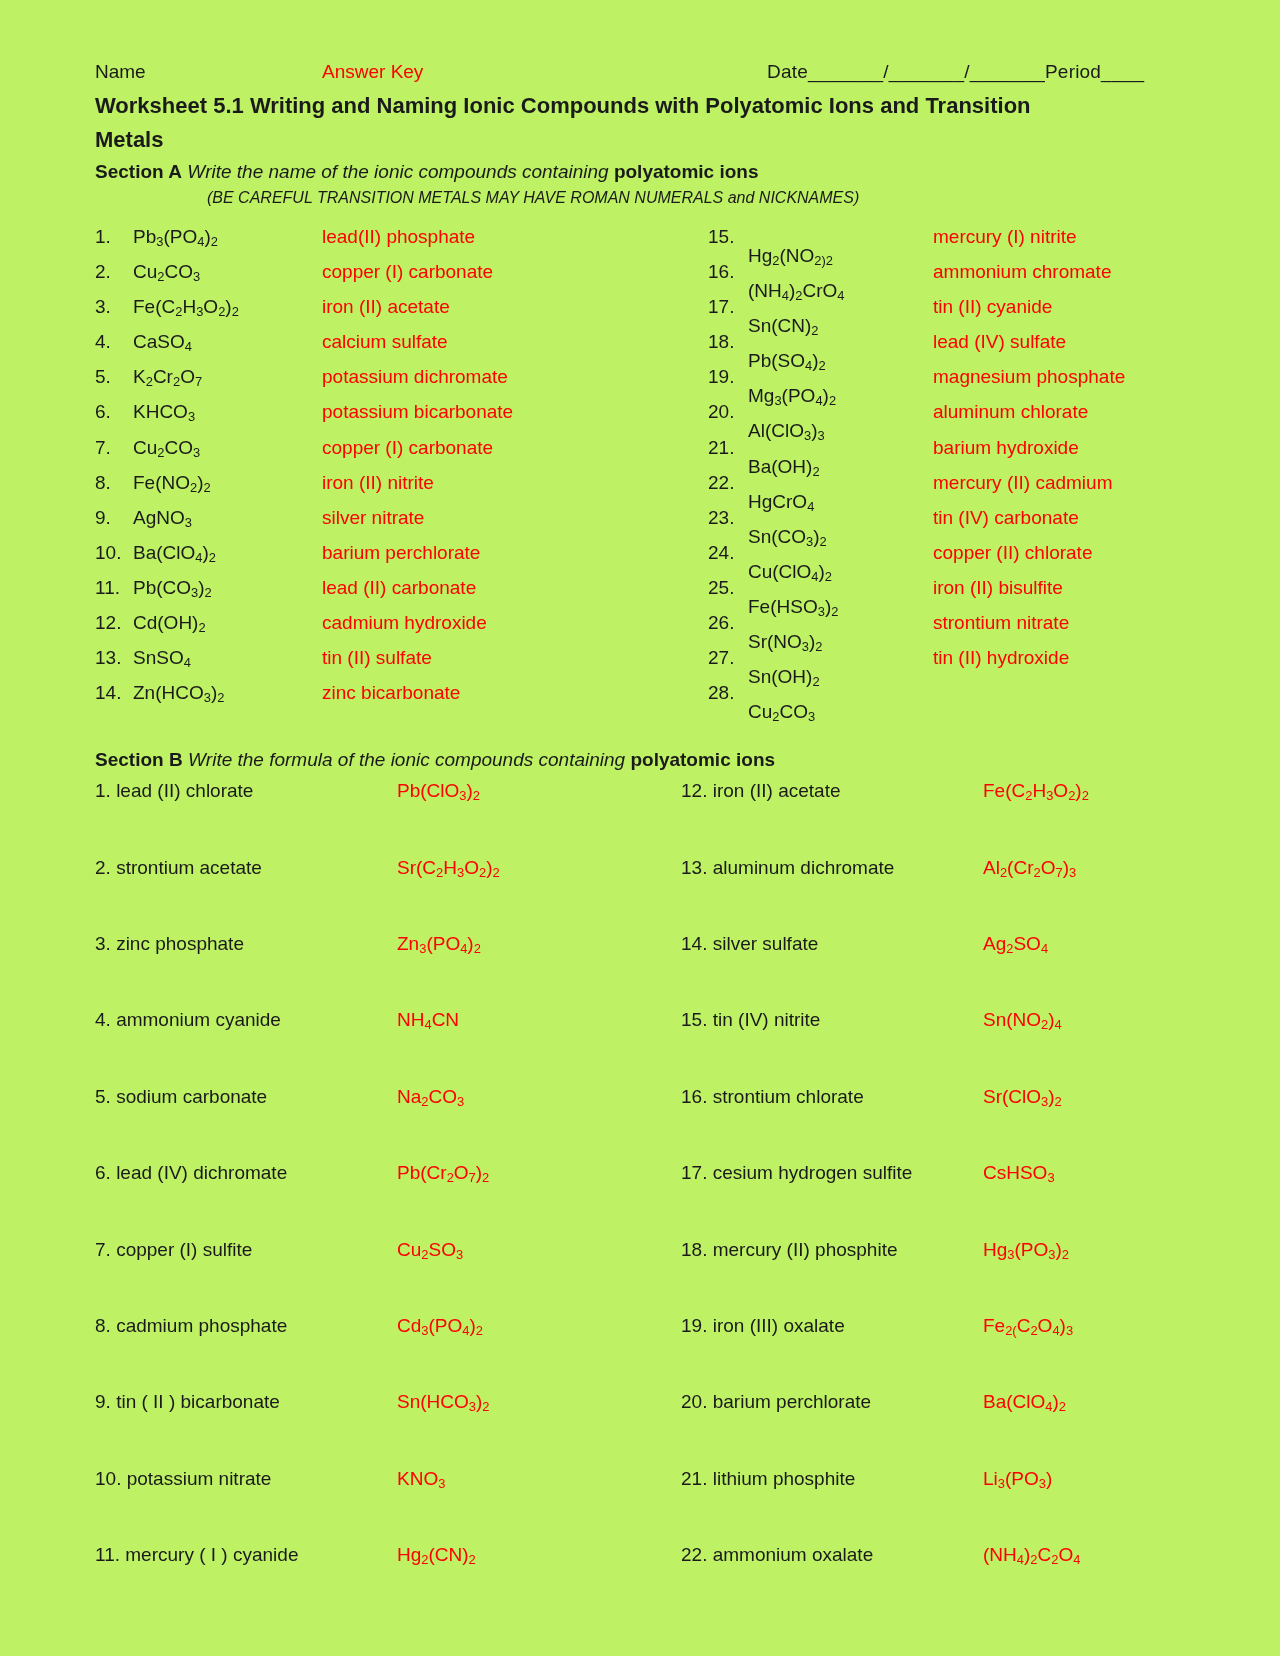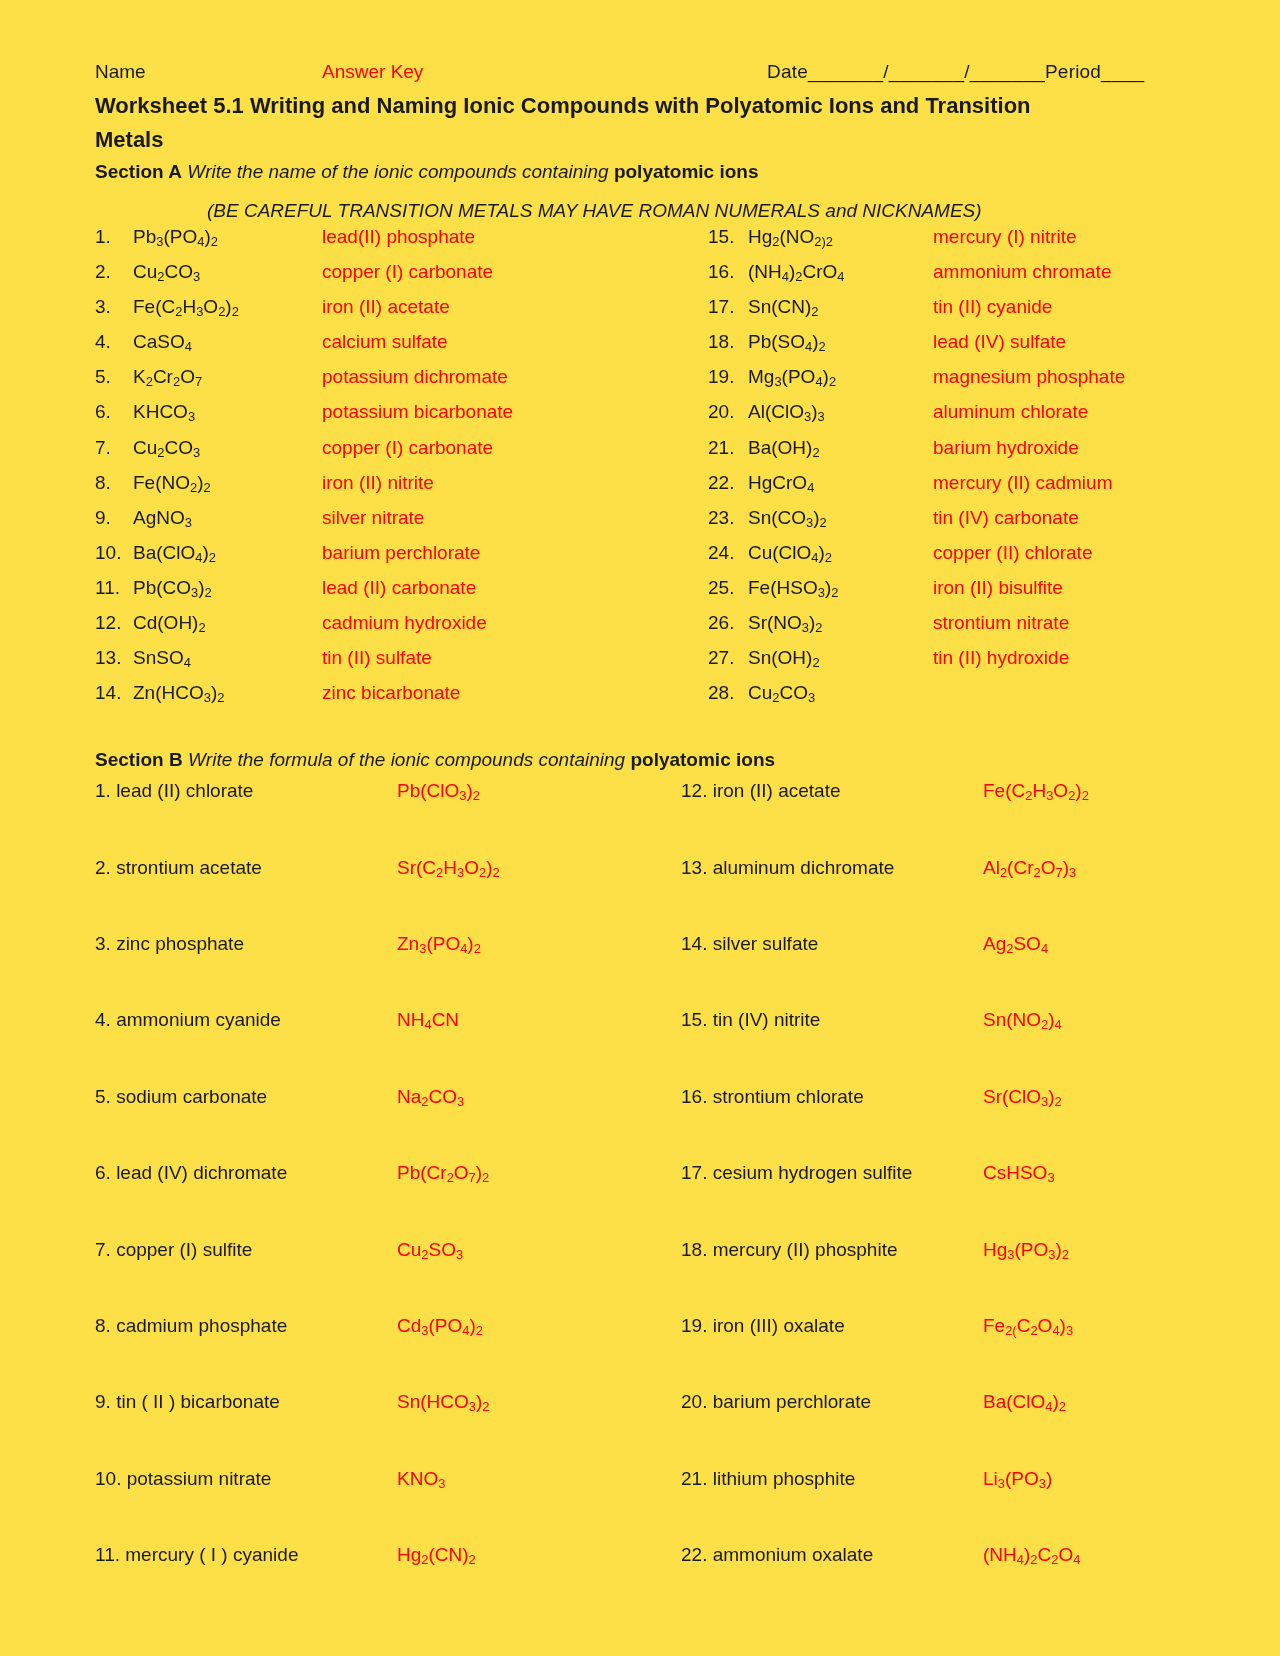--- a/index.html
+++ b/index.html
@@ -1,43 +1,43 @@
 <!DOCTYPE html>
 <html><head>
 <meta charset="utf-8">
 <style>
   html,body{margin:0;padding:0;background:#ffffff;}
   .page{
-    position:relative;width:1280px;height:1656px;background:#fde047;
+    position:relative;width:1280px;height:1656px;background:#bef264;
     font-family:"Liberation Sans","DejaVu Sans",sans-serif;
     color:#1a1a1a;overflow:hidden;
   }
   .abs{position:absolute;white-space:nowrap;}
   
   .name-label{left:95px;top:61px;font-size:19px;}
   .answer-key{left:322px;top:61px;font-size:19px;color:var(--red,#fe0000);}
   .date-line{left:767px;top:61px;font-size:19px;letter-spacing:0.2px;}
   .title{left:95px;top:89px;font-size:22px;font-weight:700;line-height:34px;}
   .title div{white-space:nowrap;}
   
   .secA-head{left:95px;top:161px;font-size:19px;}
   .secB-head{left:95px;top:749px;font-size:19px;}
   .h-bold{font-weight:700;}
   .h-ital{font-style:italic;}
   .h-bi{font-weight:700;}
-  .caution{left:207px;top:200px;font-size:19px;font-style:italic;}
+  .caution{left:207px;top:189px;font-size:16px;font-style:italic;}
   
   .colA{position:absolute;top:219px;}
   .colA.left{left:95px;width:590px;}
   .colA.right{left:708px;width:560px;}
   .a-row{display:flex;height:35.1px;line-height:35.1px;font-size:19px;white-space:nowrap;}
   .a-num{flex:none;width:38px;}
   .colA.right .a-num{width:40px;}
   .a-form{flex:none;width:189px;}
-  .colA.right .a-form{width:185px;}
+  .colA.right .a-form{width:185px;margin-top:19px;}
   .a-ans{color:var(--red,#fe0000);}
   
   .colB{position:absolute;top:753px;}
   .colB.left{left:95px;width:560px;text-align:right;}
   .colB.right{left:681px;width:580px;}
   .b-row{position:relative;height:76.4px;font-size:19px;}
   .b-label{position:absolute;left:0;top:50%;transform:translateY(-50%);white-space:nowrap;}
   .b-form{position:absolute;left:302px;top:50%;transform:translateY(-50%);
           color:var(--red,#fe0000);white-space:nowrap;}
   sub{font-size:68%;vertical-align:-0.22em;line-height:0;letter-spacing:0;}

